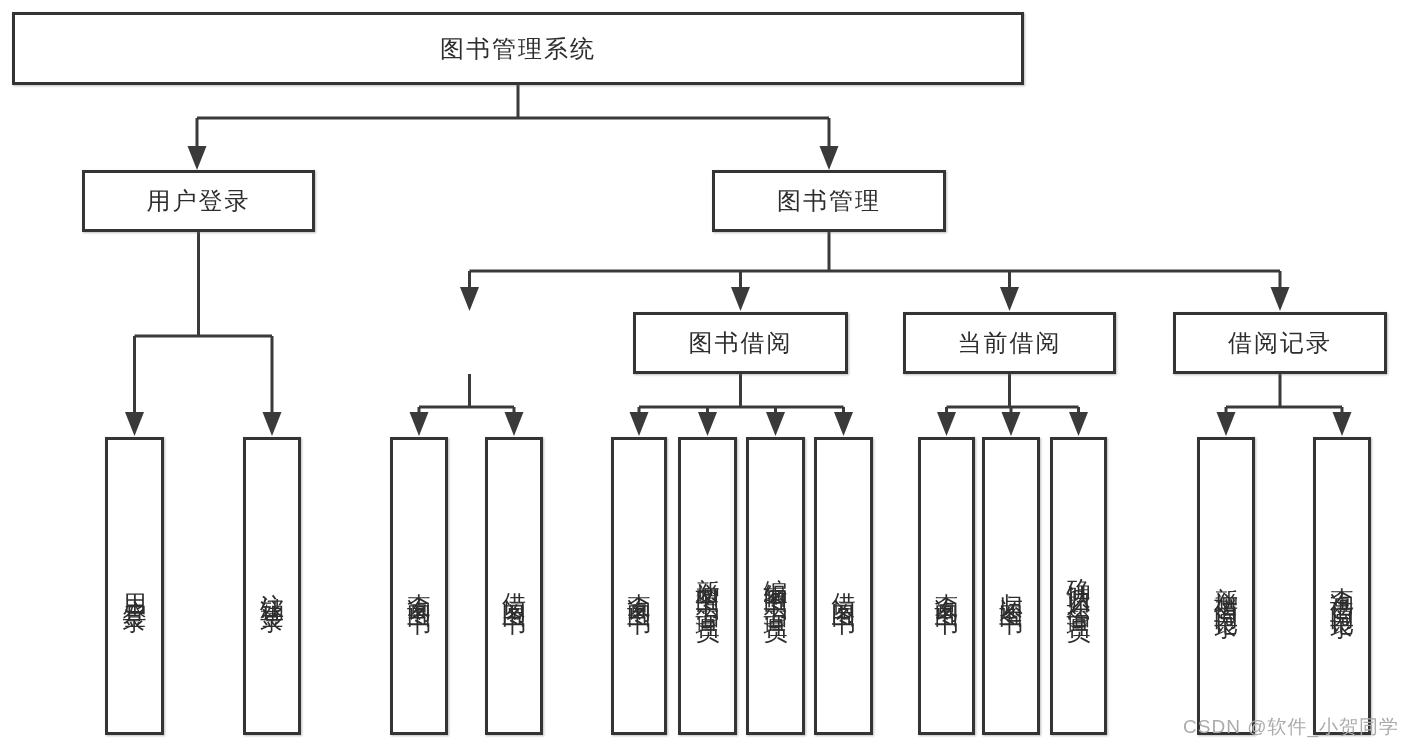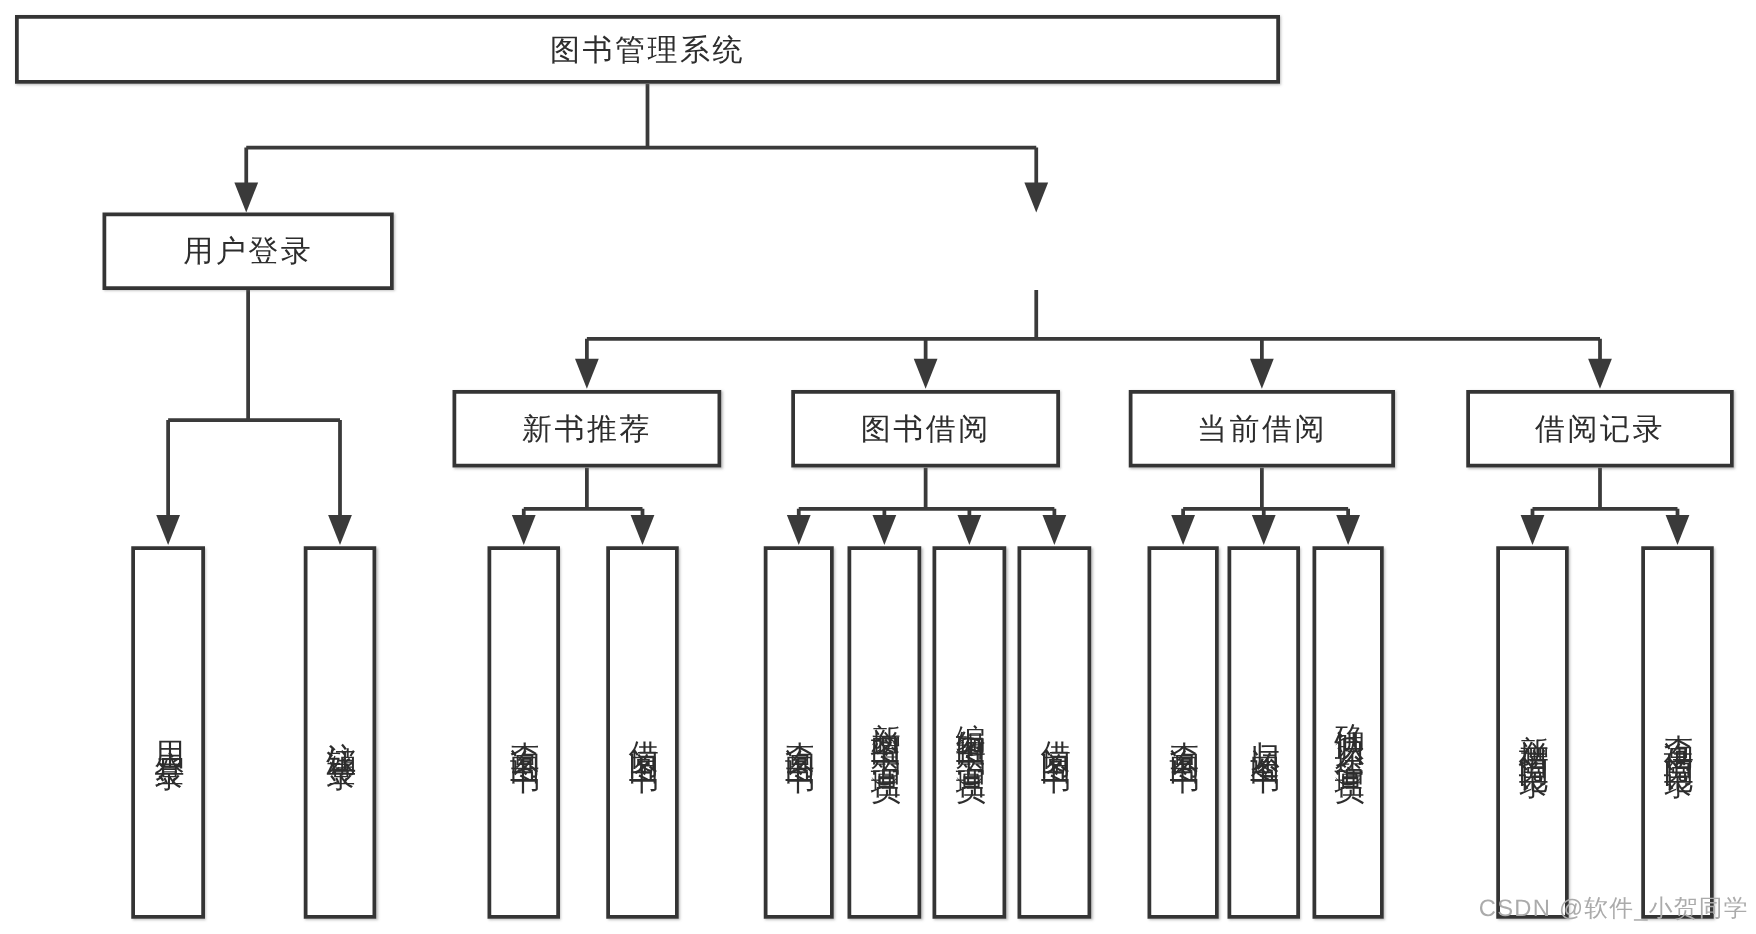--- a/index.html
+++ b/index.html
@@ -108,31 +108,31 @@
       <path class="arrow" d="M1001.5 412 L1020.5 412 L1011 436 Z"></path>
       <path class="arrow" d="M1069 412 L1088 412 L1078.5 436 Z"></path>
     </g>
     <g>
       <path class="line" d="M1280 374 L1280 407 M1226 407 L1342 407 M1226 407 L1226 413 M1342 407 L1342 413"></path>
       <path class="arrow" d="M1216.5 412 L1235.5 412 L1226 436 Z"></path>
       <path class="arrow" d="M1332.5 412 L1351.5 412 L1342 436 Z"></path>
     </g>
   </svg>
 
-  <div class="box" style="left:12px;top:12px;width:1012px;height:55px;">
+  <div class="box" style="left:12px;top:12px;width:1012px;height:73px;">
     <span class="lbl">图书管理系统</span>
   </div>
 
   <div class="box" style="left:82px;top:170px;width:233px;height:62px;">
     <span class="lbl">用户登录</span>
   </div>
+  <div class="box" style="left:712px;top:170px;width:234px;height:62px;">
+    <span class="lbl">图书管理</span>
+  </div>
 
-  <div class="box" style="left:362px;top:312px;width:215px;height:62px;">
-    <span class="lbl">新书推荐</span>
-  </div>
   <div class="box" style="left:903px;top:312px;width:213px;height:62px;">
     <span class="lbl">当前借阅</span>
   </div>
   <div class="box" style="left:633px;top:312px;width:215px;height:62px;">
     <span class="lbl">图书借阅</span>
   </div>
   <div class="box" style="left:1173px;top:312px;width:214px;height:62px;">
     <span class="lbl">借阅记录</span>
   </div>
 

